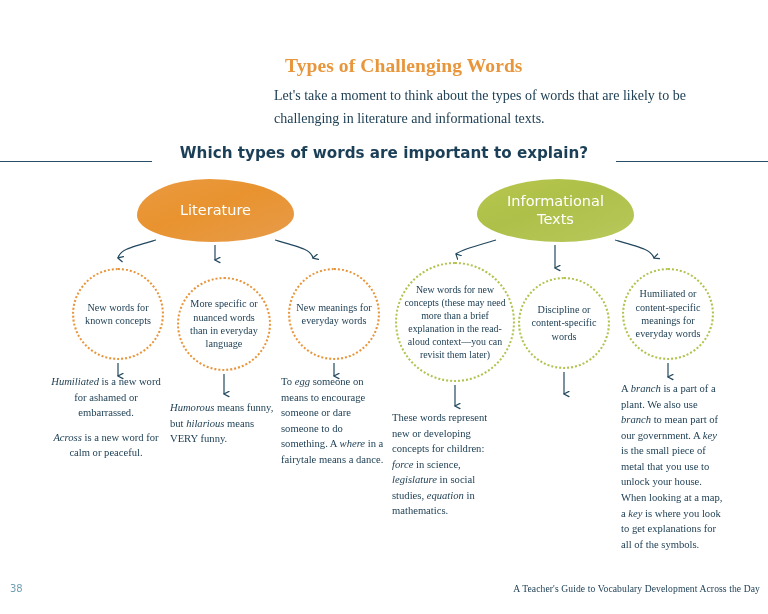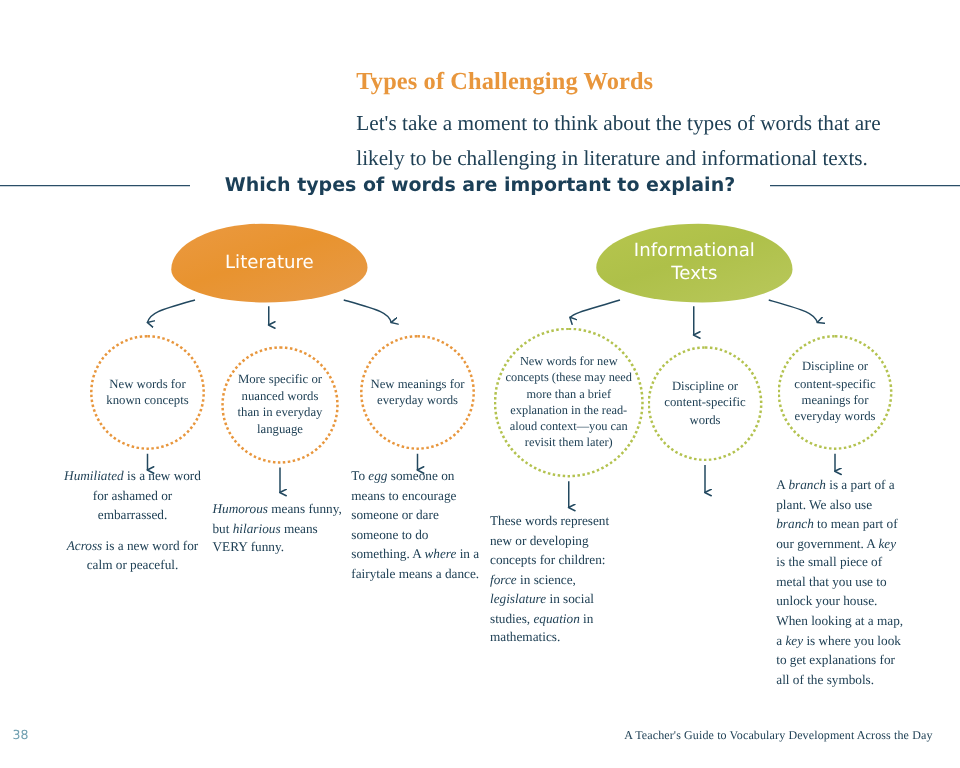--- a/index.html
+++ b/index.html
@@ -28,37 +28,37 @@
     left: 285px;
     top: 55px;
     font-family: "Liberation Serif", serif;
     font-weight: bold;
     font-size: 19.5px;
     letter-spacing: 0.1px;
     color: #e8963c;
   }
   .intro {
     position: absolute;
-    left: 285px;
+    left: 274px;
     top: 85px;
     width: 425px;
-    font-size: 17px;
+    font-size: 14px;
     line-height: 1.62;
     color: #1f4055;
   }
 
   
   .banner {
     position: absolute;
     left: 0;
     top: 134px;
     width: 768px;
     height: 28px;
     display: flex;
-    align-items: center;
+    align-items: flex-end;
     justify-content: center;
     gap: 28px;
   }
   .banner .rule {
     height: 1px;
     background: #2a4e67;
     flex: 0 0 auto;
   }
   .banner .rule.left { width: 160px; }
   .banner .rule.right { width: 160px; }
@@ -157,21 +157,21 @@
   .folio {
     position: absolute;
     left: 10px;
     top: 583px;
     font-family: "DejaVu Sans", sans-serif;
     font-size: 10px;
     color: #6f9fb0;
   }
   .running-head {
     position: absolute;
-    right: 22px;
+    right: 8px;
     top: 583px;
     font-size: 9.6px;
     color: #1f4055;
     letter-spacing: 0.1px;
   }
 </style>
 </head>
 <body>
 
 <div class="page">
@@ -212,21 +212,21 @@
   </svg>
 
   <div class="blob literature">Literature</div>
   <div class="blob informational">Informational Texts</div>
 
   <div class="circle orange c1">New words for known concepts</div>
   <div class="circle orange c2">More specific or nuanced words than in everyday language</div>
   <div class="circle orange c3">New meanings for everyday words</div>
   <div class="circle green c4">New words for new concepts (these may need more than a brief explanation in the read-aloud context—you can revisit them later)</div>
   <div class="circle green c5">Discipline or content-specific words</div>
-  <div class="circle green c6">Discipline or content-specific meanings for everyday words</div>
+  <div class="circle green c6">Humiliated or content-specific meanings for everyday words</div>
 
   <div class="txt t1">
     <p><i>Humiliated</i> is a new word for ashamed or embarrassed.</p>
     <p><i>Across</i> is a new word for calm or peaceful.</p>
   </div>
   <div class="txt t2">
     <p><i>Humorous</i> means funny, but <i>hilarious</i> means VERY funny.</p>
   </div>
   <div class="txt t3">
     <p>To <i>egg</i> someone on means to encourage someone or dare someone to do something. A <i>where</i> in a fairytale means a dance.</p>

